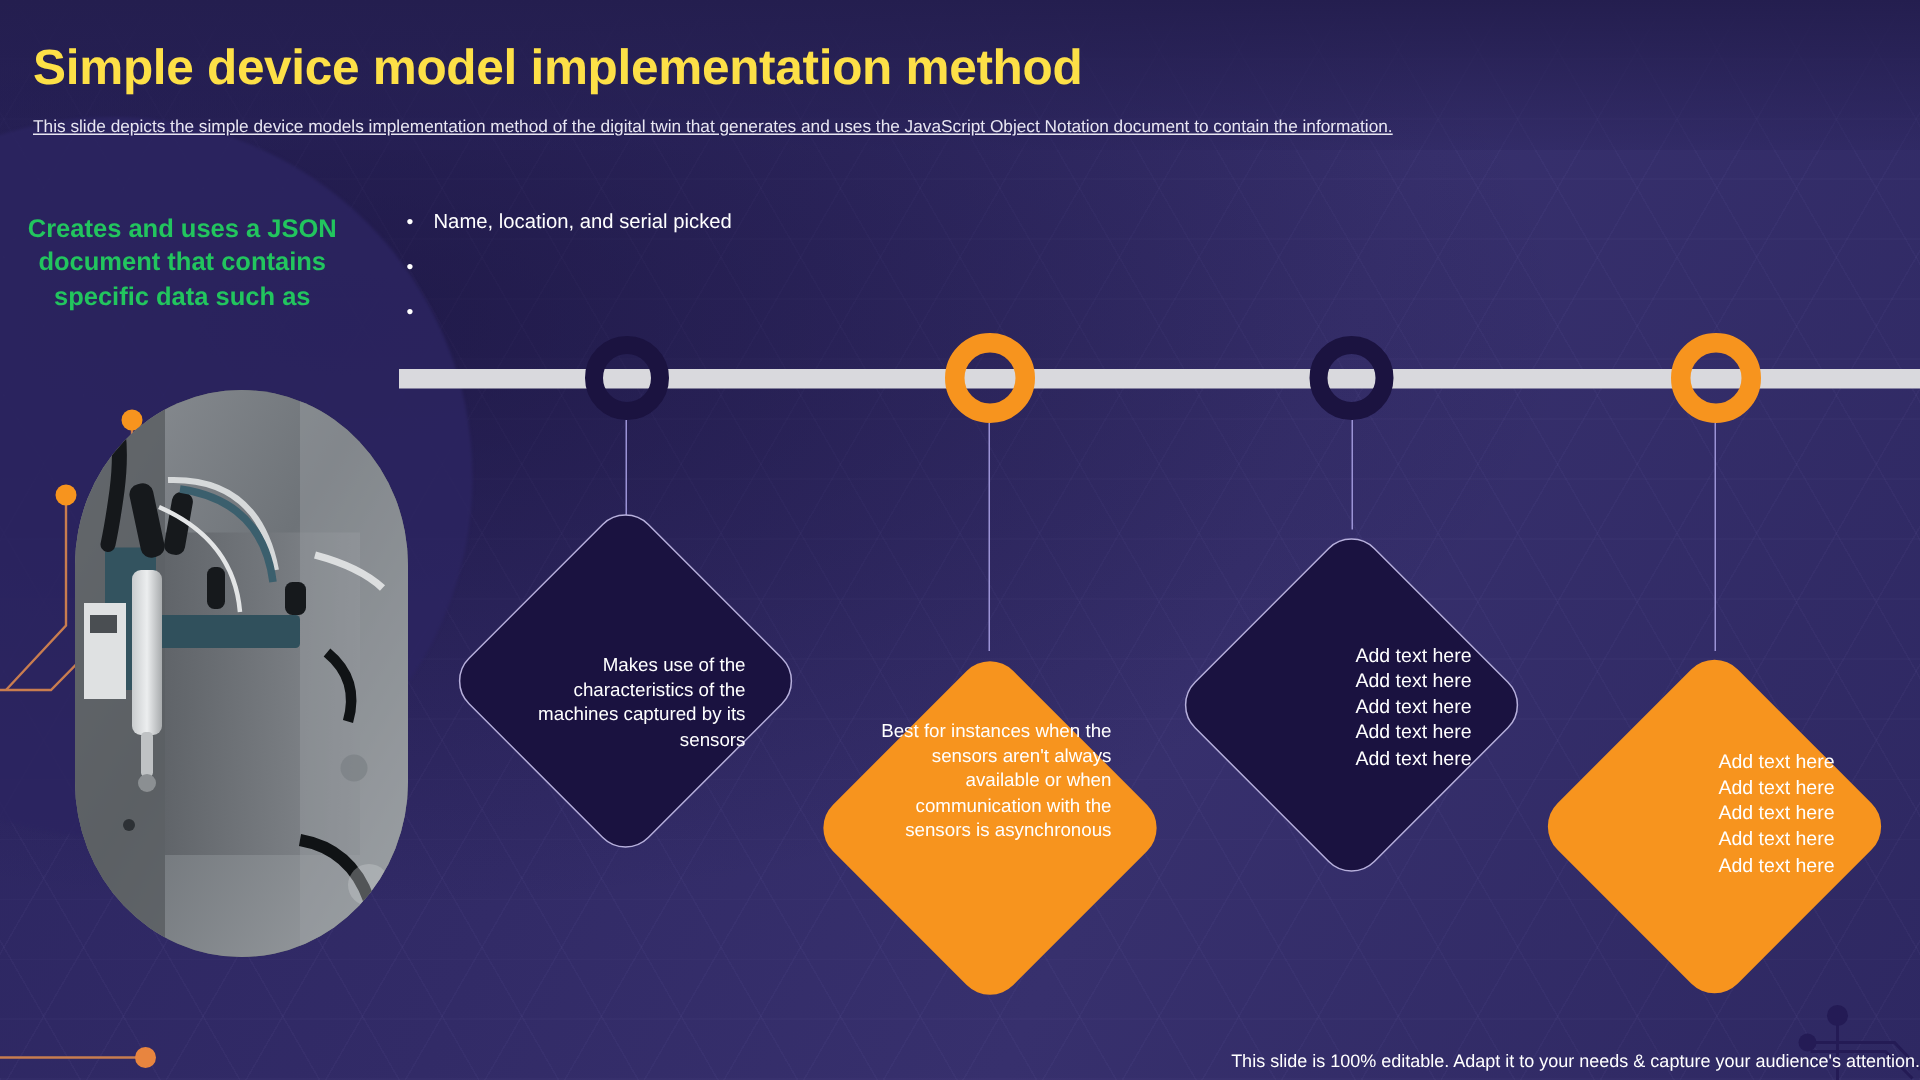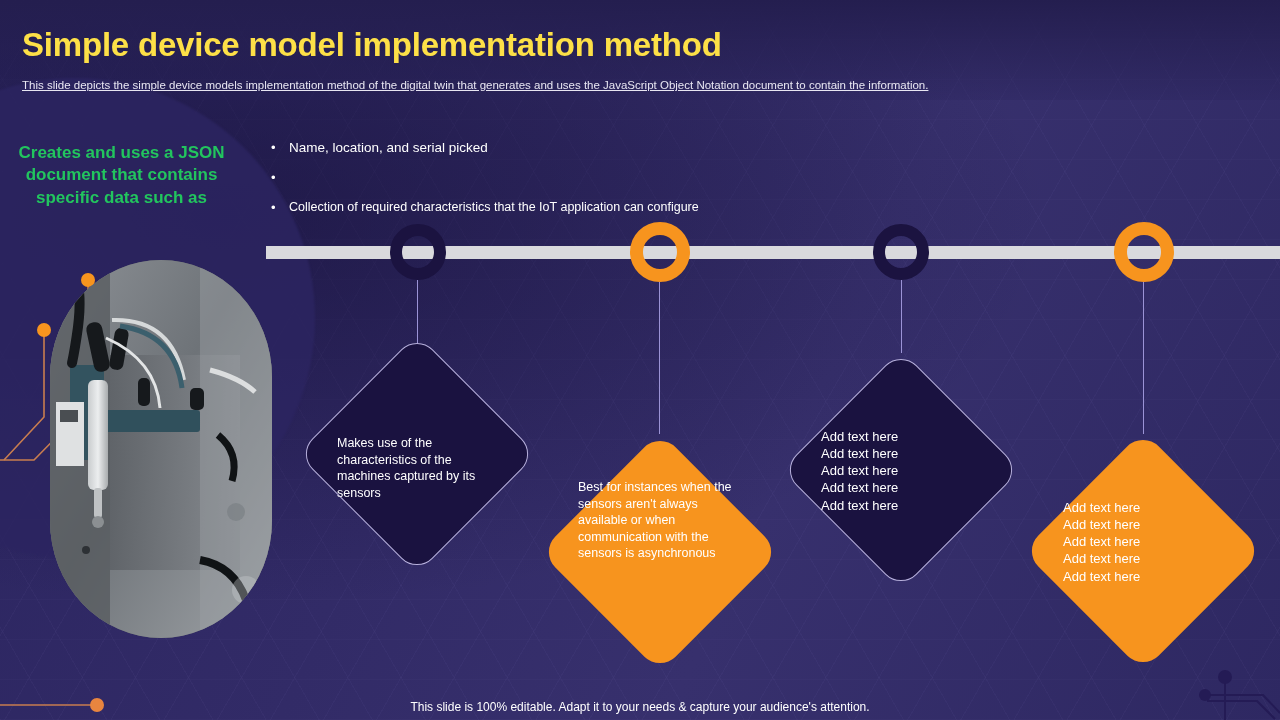--- a/index.html
+++ b/index.html
@@ -111,32 +111,32 @@
   }
   .diamond.dark{
     background:#1a1240;
     border:1px solid #b7b0dc;
   }
   .diamond.orange{
     background:#f7941e;
   }
   .diamond-text{
     position:absolute;
-    text-align:left;
+    text-align:right;
     color:#ffffff;
     line-height:1.32;
     pointer-events:none;
   }
   .diamond-text.small{ font-size:12.5px; }
   .diamond-text.lines{ font-size:13px; }
 
   
   .footer{
     position:absolute; left:0; top:700px; width:1280px;
-    text-align:center; color:#ffffff; font-size:12px;
+    text-align:right; color:#ffffff; font-size:12px;
   }
 </style>
 </head>
 <body>
 
 <div class="bg-base"></div>
 <div class="bg-hex"></div>
 <div class="bg-vignette"></div>
 <div class="bg-topdark"></div>
 <div class="bg-leftcircle"></div>
@@ -175,21 +175,20 @@
 <div class="bullets">
   <div class="bullet">
     <span class="dot">•</span>
     <span>Name, location, and serial picked</span>
   </div>
   <div class="bullet">
     <span class="dot">•</span>
   </div>
   <div class="bullet">
     <span class="dot">•</span>
-    <span>Collection of required characteristics that the IoT application can configure</span>
   </div>
 </div>
 
 <div class="photo">
   <svg viewBox="0 0 222 378" preserveAspectRatio="none">
     <defs>
       <linearGradient id="gBack" x1="0" y1="0" x2="1" y2="1">
         <stop offset="0%" stop-color="#8d9196"></stop>
         <stop offset="45%" stop-color="#6e7378"></stop>
         <stop offset="100%" stop-color="#9ea2a6"></stop>

